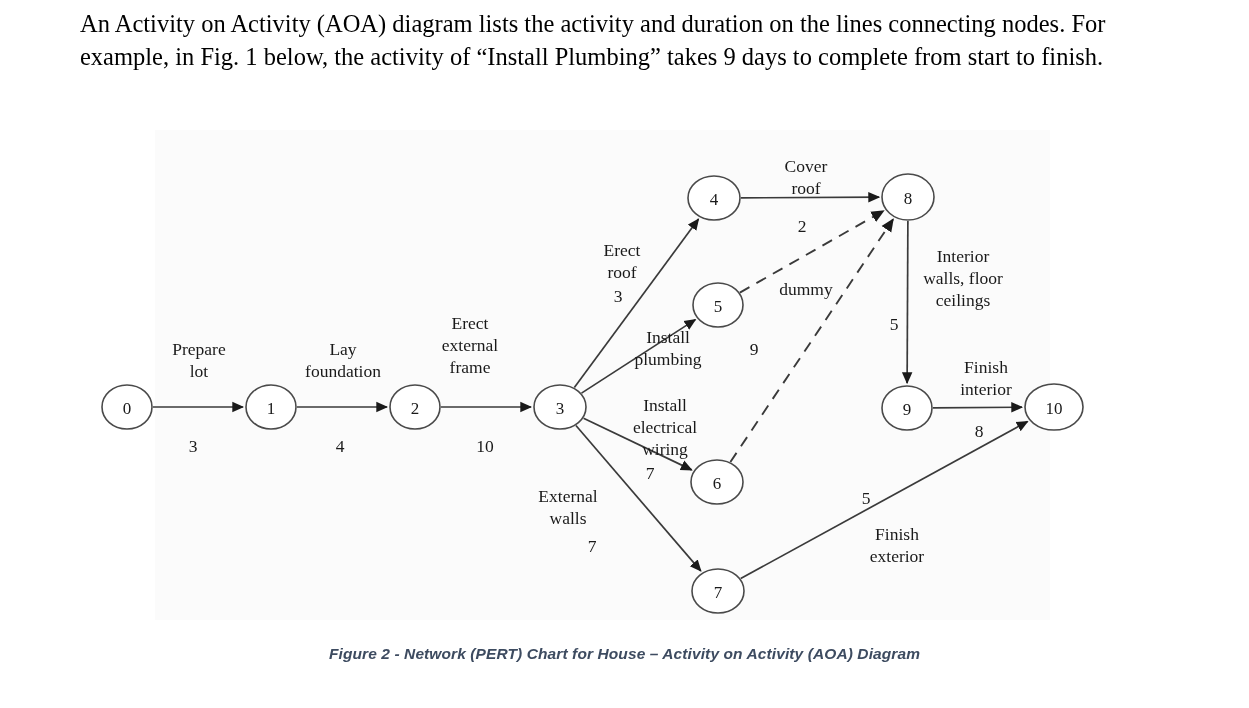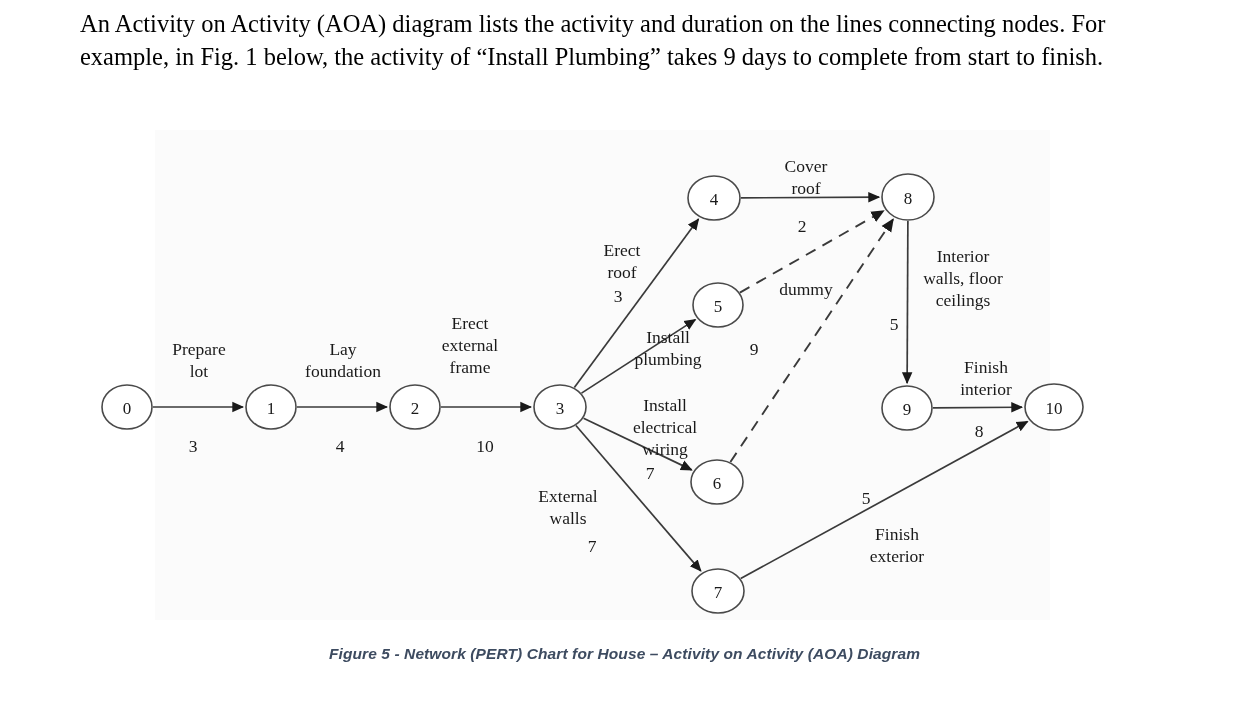--- a/index.html
+++ b/index.html
@@ -194,15 +194,15 @@
           <ellipse cx="907" cy="408" rx="25" ry="22" class="node-circle"></ellipse>
           <text class="node-label" x="907" y="409">9</text>
         </g>
         <g>
           <ellipse cx="1054" cy="407" rx="29" ry="23" class="node-circle"></ellipse>
           <text class="node-label" x="1054" y="408">10</text>
         </g>
       </g>
   </svg>
 
-  <div class="caption">Figure 5 - Network (PERT) Chart for House – Activity on Activity (AOA) Diagram</div>
+  <div class="caption">Figure 2 - Network (PERT) Chart for House – Activity on Activity (AOA) Diagram</div>
 
 </div>
 
 </body></html>

